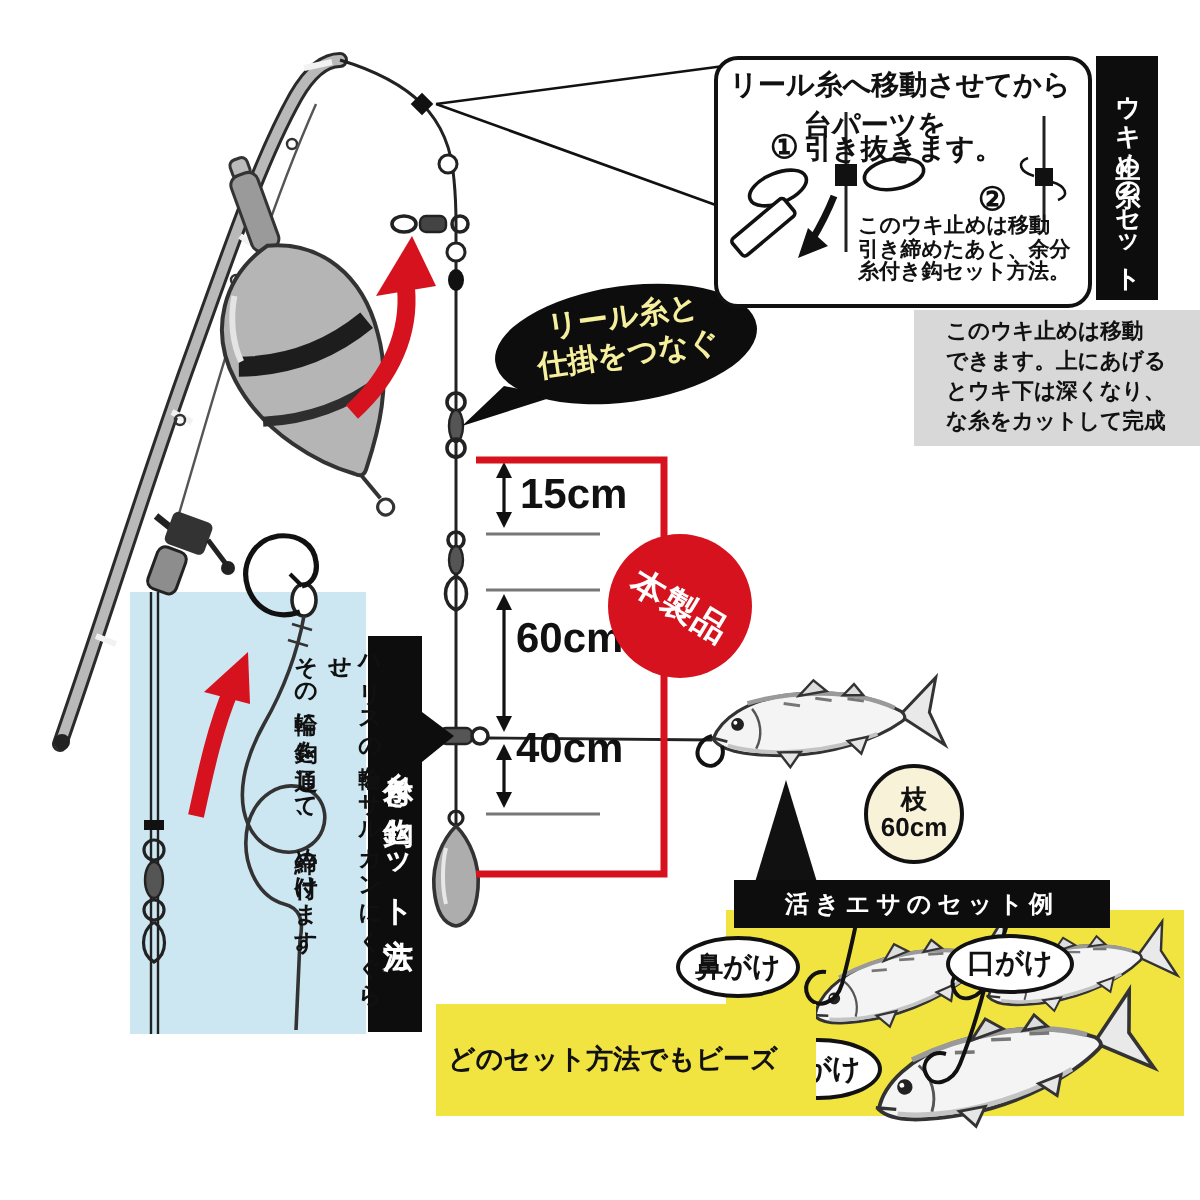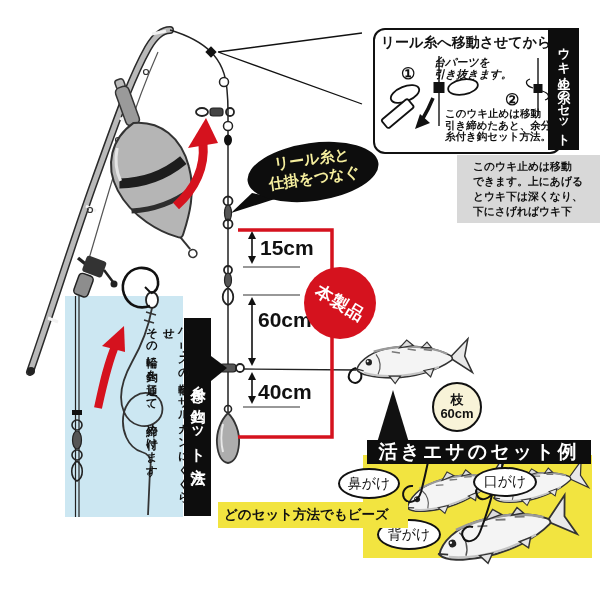--- a/index.html
+++ b/index.html
@@ -2,21 +2,21 @@
 <html style="--accent_red: #d5121e; --bait_yellow: #f2e440; --panel_blue: #cce7f2; --note_gray: #d8d8d8; --badge_cream: #f8f3d8; --bubble_yellow: #f6ef9e;"><head>
 <meta charset="utf-8">
 <style>
   html,body{margin:0;padding:0;background:#fff;}
   .stage{position:relative;width:600px;height:600px;background:#fff;overflow:hidden;
          font-family:"Liberation Sans",sans-serif;color:#111;}
   .abs{position:absolute;}
   .vt{writing-mode:vertical-rl;text-orientation:upright;}
   .band{background:#0d0d0d;color:#fff;display:flex;align-items:center;justify-content:center;font-weight:800;}
   .oval{background:#fff;border:2.5px solid #111;border-radius:50%;display:flex;align-items:center;justify-content:center;
-        font-weight:400;font-size:14px;white-space:nowrap;}
+        font-weight:700;font-size:14px;white-space:nowrap;}
   .mlabel{font-weight:700;font-size:21px;letter-spacing:0;white-space:nowrap;}
   svg{display:block;}
   .panel{background:#fff;border:2.5px solid #111;border-radius:12px;}
   .line{display:block;white-space:nowrap;}
 </style>
 </head>
 <body>
 
 <div class="stage">
 
@@ -180,79 +180,79 @@
     <g>
       <use href="#fishShape" transform="translate(487,480) rotate(-14) scale(0.82)"></use>
       <path d="M508,446 C503,465 498,480 494,490 C490,500 480,502 477,495 C474,489 480,483 487,485" stroke="#111" stroke-width="2" fill="none"></path>
     </g>
     <g>
       <use href="#fishShape" transform="translate(428,528) rotate(-16) scale(1.2)"></use>
       <path d="M492,495 C488,510 484,522 480,532 C476,542 466,544 463,537 C460,531 466,525 473,527" stroke="#111" stroke-width="2" fill="none"></path>
     </g>
   </svg>
 
-  <div class="abs panel" style="left:357px;top:28px;width:185px;height:122px;margin-left:16px;">
+  <div class="abs panel" style="left:357px;top:28px;width:185px;height:122px;">
     <svg class="abs" width="185" height="122" style="left:0;top:0;">
       <line x1="64" y1="26" x2="64" y2="96" stroke="#222" stroke-width="1.5"></line>
       <ellipse cx="30" cy="64" rx="15" ry="7.5" fill="none" stroke="#111" stroke-width="1.8" transform="rotate(-22 30 64)"></ellipse>
       <ellipse cx="88" cy="57" rx="15" ry="7.5" fill="none" stroke="#111" stroke-width="1.8" transform="rotate(-10 88 57)"></ellipse>
       <rect x="58.5" y="52" width="11" height="11" fill="#111"></rect>
       <rect x="6" y="78" width="34" height="11" rx="2" fill="#fff" stroke="#111" stroke-width="1.8" transform="rotate(-40 23 84)"></rect>
       <path d="M58,68 C54,78 50,85 47,90" stroke="#111" stroke-width="3.5" fill="none"></path>
       <polygon points="40,99 45,84 55,93" fill="#111"></polygon>
       <line x1="163" y1="28" x2="163" y2="86" stroke="#222" stroke-width="1.5"></line>
       <rect x="158.5" y="54" width="9" height="9" fill="#111"></rect>
       <path d="M158,58 C151,56 149,51 155,49 M167,61 C174,63 176,68 170,70" stroke="#111" stroke-width="1.3" fill="none"></path>
     </svg>
     <div class="abs" style="left:4px;top:4px;width:174px;text-align:center;font-size:14px;font-weight:800;white-space:nowrap;">リール糸へ移動させてから</div>
     <div class="abs" style="left:26px;top:34px;font-size:16px;font-weight:700;">①</div>
-    <div class="abs" style="left:59px;top:26px;font-size:11px;font-weight:700;line-height:12px;font-style:italic;">
+    <div class="abs" style="left:43px;top:26px;font-size:14px;font-weight:700;line-height:12px;">
       <span class="line">台パーツを</span>
       <span class="line">引き抜きます。</span>
     </div>
     <div class="abs" style="left:130px;top:60px;font-size:16px;font-weight:700;">②</div>
     <div class="abs" style="left:70px;top:78px;font-size:10.5px;font-weight:700;line-height:11.5px;">
       <span class="line">このウキ止めは移動</span>
       <span class="line">引き締めたあと、余分</span>
       <span class="line">糸付き鈎セット方法。</span>
     </div>
   </div>
 
   <div class="abs band vt" style="left:548px;top:28px;width:31px;height:122px;font-size:12.5px;">ウキ止め糸のセット</div>
 
   <div class="abs" style="left:420px;top:155px;width:115px;background:var(--note_gray,#d8d8d8);padding:4px 16px;font-size:10.8px;font-weight:700;line-height:15px;margin-left:37px;">
     <span class="line">このウキ止めは移動</span>
     <span class="line">できます。上にあげる</span>
     <span class="line">とウキ下は深くなり、</span>
-    <span class="line">下にさげればウキ下</span>
+    <span class="line">な糸をカットして完成</span>
   </div>
 
   <div class="abs" style="left:250px;top:150px;width:126px;text-align:center;transform:rotate(-8deg);color:var(--bubble_yellow,#f6ef9e);font-size:15px;font-weight:800;line-height:1.25;">
     <span class="line">リール糸と</span>
     <span class="line">仕掛をつなぐ</span>
   </div>
 
   <div class="abs mlabel" style="left:260px;top:236px;">15cm</div>
   <div class="abs mlabel" style="left:258px;top:308px;">60cm</div>
-  <div class="abs mlabel" style="left:258px;top:380px;">40cm</div>
+  <div class="abs mlabel" style="left:258px;top:363px;">40cm</div>
 
   <div class="abs" style="left:304px;top:267px;width:72px;height:72px;border-radius:50%;background:var(--accent_red,#d5121e);display:flex;align-items:center;justify-content:center;">
     <span style="color:#fff;font-size:17px;font-weight:800;letter-spacing:1px;transform:rotate(31deg);white-space:nowrap;">本製品</span>
   </div>
 
   <div class="abs" style="left:432px;top:382px;width:46px;height:46px;border-radius:50%;background:var(--badge_cream,#f8f3d8);border:2px solid #111;display:flex;flex-direction:column;align-items:center;justify-content:center;line-height:1.1;">
     <span style="font-size:13px;font-weight:800;">枝</span>
     <span style="font-size:13px;font-weight:800;">60cm</span>
   </div>
 
-  <div class="abs band" style="left:367px;top:440px;width:224px;height:24px;font-size:19px;letter-spacing:3px;">活きエサのセット例</div>
+  <div class="abs band" style="left:367px;top:440px;width:188px;height:24px;font-size:12px;letter-spacing:3px;">活きエサのセット例</div>
   <div class="abs oval" style="left:338px;top:468px;width:58px;height:27px;">鼻がけ</div>
   <div class="abs oval" style="left:473px;top:467px;width:60px;height:26px;">口がけ</div>
   <div class="abs oval" style="left:377px;top:519px;width:60px;height:27px;">背がけ</div>
-  <div class="abs" style="left:218px;top:502px;width:178px;background:var(--bait_yellow,#f2e440);padding:3px 6px;font-size:13.5px;font-weight:800;line-height:1.5;">
+  <div class="abs" style="left:218px;top:502px;width:178px;background:var(--bait_yellow,#f2e440);padding:18px 6px;font-size:13.5px;font-weight:800;line-height:1.5;">
     <span class="line">どのセット方法でもビーズ</span>
   </div>
 
   <div class="abs band vt" style="left:184px;top:318px;width:27px;height:198px;font-size:15px;letter-spacing:2px;">糸付き鈎セット方法</div>
   <div class="abs vt" style="left:161px;top:320px;height:196px;font-size:11.5px;font-weight:700;letter-spacing:0.5px;">ハリスの輪をサルカンにくぐらせ、</div>
   <div class="abs vt" style="left:144px;top:320px;height:196px;font-size:11.5px;font-weight:700;letter-spacing:0.5px;">その輪に鈎を通して、締め付けます。</div>
 
 </div>
 
 </body></html>

